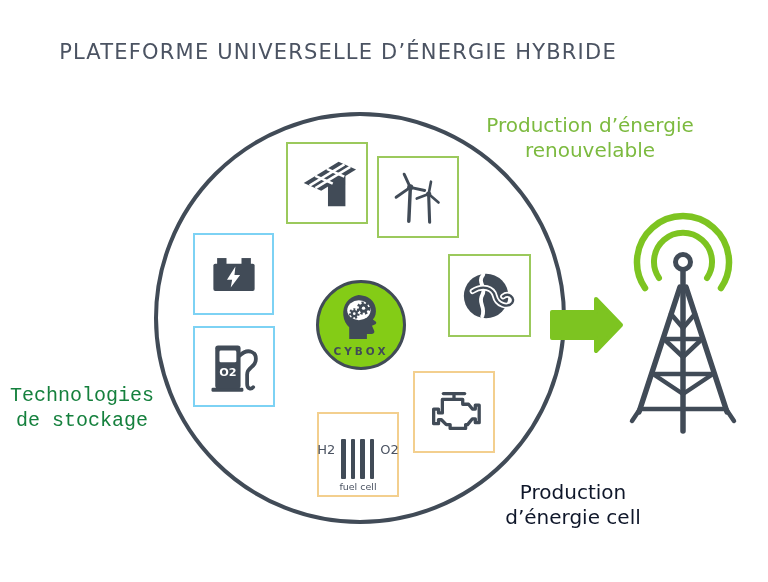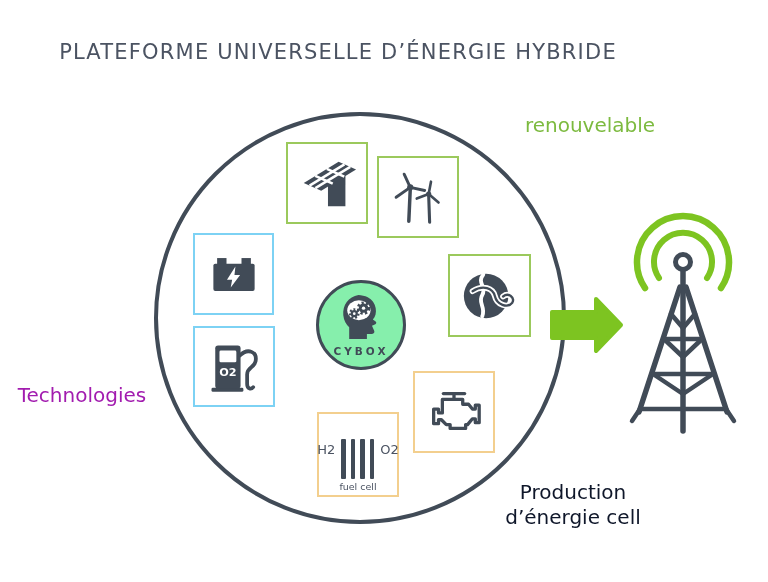--- a/index.html
+++ b/index.html
@@ -11,39 +11,39 @@
   #title{
     left:0;top:40px;width:676px;text-align:center;
     font-size:21px;letter-spacing:1.2px;color:#4b5362;font-weight:400;
   }
   #big-circle{
     left:154px;top:112px;width:412px;height:412px;box-sizing:border-box;
     border:4px solid #414b57;border-radius:50%;background:#ffffff;
   }
   .legend{font-size:20px;line-height:25px;text-align:center;}
   #legend-renewable{left:450px;top:113px;width:280px;color:#7cba3f;}
-  #legend-storage{left:6px;top:383px;width:152px;color:#a21caf;}
+  #legend-storage{left:6px;top:383px;width:152px;color:#15803d;font-family:Liberation Mono, monospace;}
   #legend-other{left:458px;top:480px;width:230px;color:#0f172a;}
   .icon-box{
     box-sizing:border-box;border-radius:0;background:#ffffff;
     display:flex;align-items:center;justify-content:center;
   }
   .b-green{border:2px solid #9bc95c;}
   .b-blue{border:2px solid #7dd2f4;}
   .b-yellow{border:2px solid #f3cf8e;}
   #box-solar{left:286px;top:142px;width:82px;height:82px;}
   #box-wind{left:377px;top:156px;width:82px;height:82px;}
   #box-battery{left:193px;top:233px;width:81px;height:82px;}
   #box-pump{left:193px;top:326px;width:82px;height:81px;}
   #box-globe{left:448px;top:254px;width:83px;height:83px;}
   #box-engine{left:413px;top:371px;width:82px;height:82px;}
   #box-fuelcell{left:317px;top:412px;width:82px;height:85px;flex-direction:column;padding-top:22px;}
   #cybox{
     left:316px;top:280px;width:90px;height:90px;box-sizing:border-box;
-    border:3px solid #414b57;border-radius:50%;background:#86efac;
+    border:3px solid #414b57;border-radius:50%;background:#84cc16;
     display:flex;flex-direction:column;align-items:center;justify-content:flex-start;
   }
   #cybox-label{
     font-size:10.5px;font-weight:bold;letter-spacing:3px;color:#414b57;margin-top:-1px;
   }
   .fc-row{display:flex;align-items:flex-start;justify-content:center;}
   .fc-gas{font-size:13px;color:#4b5362;margin-top:3px;}
   .fc-bars{display:flex;gap:5px;margin:0 6px;}
   .fc-bar{width:4.5px;height:40px;background:#414b57;border-radius:1px;}
   .fc-caption{font-size:9.5px;color:#4b5362;text-align:center;margin-top:2px;}
@@ -52,24 +52,26 @@
 </head>
 <body>
 
 <div id="stage">
 
   <div id="title" class="abs">PLATEFORME UNIVERSELLE D’ÉNERGIE HYBRIDE</div>
 
   <div id="big-circle" class="abs"></div>
 
   <div id="legend-renewable" class="abs legend">
+    <div>Production d’énergie</div>
     <div>renouvelable</div>
   </div>
   <div id="legend-storage" class="abs legend">
     <div>Technologies</div>
+    <div>de stockage</div>
   </div>
   <div id="legend-other" class="abs legend">
     <div>Production</div>
     <div>d’énergie cell</div>
   </div>
 
   <div id="box-solar" class="abs icon-box b-green">
     <svg width="62" height="62" viewBox="0 0 64 64">
       <polygon points="33,34 51,24 51,56 33,56" fill="#414b57"></polygon>
       <polygon points="8,32 44,10 62,18 26,40" fill="#414b57"></polygon>

